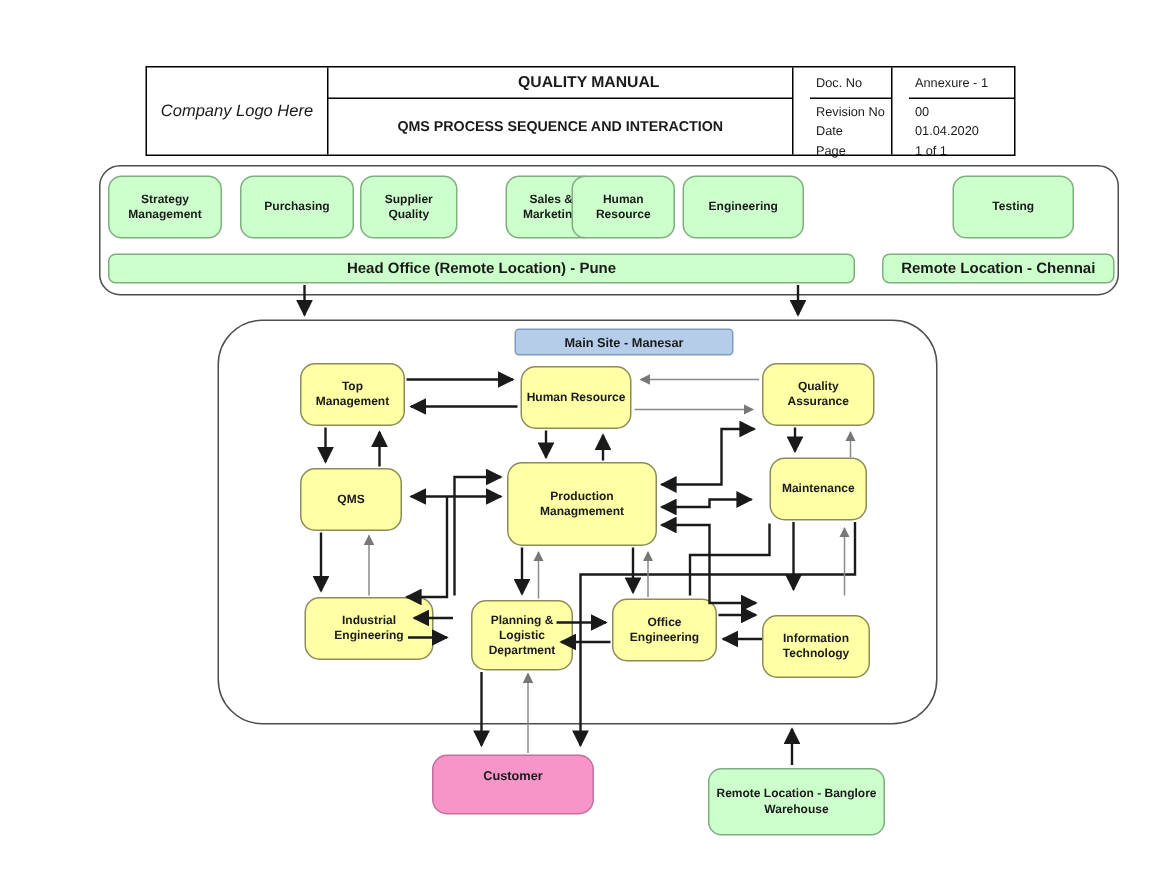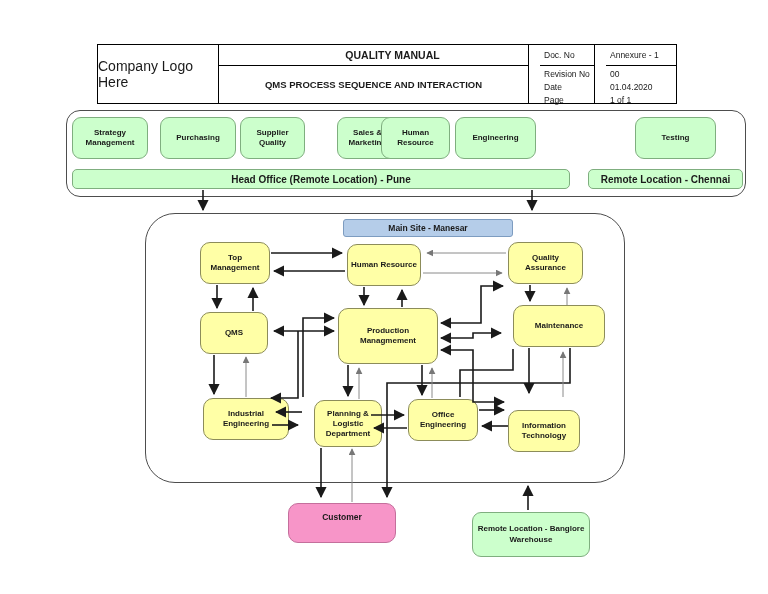--- a/index.html
+++ b/index.html
@@ -12,21 +12,21 @@
   }
   html,body{margin:0;padding:0;background:#ffffff;}
   .canvas{position:relative;width:768px;height:594px;background:#ffffff;overflow:hidden;
           font-family:"Liberation Sans",sans-serif;color:var(--ink);}
   .abs{position:absolute;box-sizing:border-box;}
 
   
   .hdr{border:1px solid #000;display:grid;grid-template-columns:120px 310px 66px 82px;grid-template-rows:21px 1fr;background:#fff;}
   .hdr .cell{border-left:1px solid #000;box-sizing:border-box;}
   .hdr .logo{grid-row:1/3;grid-column:1;border-left:none;display:flex;align-items:center;justify-content:center;
-             font-size:14px;}
+             font-style:italic;font-size:11px;}
   .hdr .title{grid-row:1;grid-column:2;display:flex;align-items:center;justify-content:center;
               font-weight:bold;font-size:10.5px;border-bottom:1px solid #000;padding-left:38px;}
   .hdr .subtitle{grid-row:2;grid-column:2;display:flex;align-items:center;justify-content:center;
               font-weight:bold;font-size:9.5px;}
   .hdr .mlabels{grid-row:1/3;grid-column:3;}
   .hdr .mvalues{grid-row:1/3;grid-column:4;}
   .hdr .mrow{font-size:8.5px;line-height:13px;padding-left:4px;white-space:nowrap;margin-left:11px;}
   .hdr .mrow.first{height:20px;line-height:20px;border-bottom:1px solid #000;margin-bottom:2px;}
 
   
@@ -81,28 +81,28 @@
   <div class="dept abs" style="left:240px;top:117px;width:65px;height:42px;">Supplier Quality</div>
   <div class="dept abs" style="left:313px;top:117px;width:61px;height:42px;margin-left:24px;">Sales &amp; Marketing</div>
   <div class="dept abs" style="left:381px;top:117px;width:69px;height:42px;">Human Resource</div>
   <div class="dept abs" style="left:455px;top:117px;width:81px;height:42px;">Engineering</div>
   <div class="dept abs" style="left:635px;top:117px;width:81px;height:42px;">Testing</div>
 
   <div class="bar abs" style="left:72px;top:169px;width:498px;height:20px;">Head Office (Remote Location) - Pune</div>
   <div class="bar abs" style="left:588px;top:169px;width:155px;height:20px;">Remote Location - Chennai</div>
 
   <div class="container2 abs" style="left:145px;top:213px;width:480px;height:270px;"></div>
-  <div class="bluebox abs" style="left:343px;top:219px;width:170px;height:18px;z-index:2;">Main Site - Manesar</div>
+  <div class="bluebox abs" style="left:343px;top:219px;width:146px;height:18px;z-index:2;">Main Site - Manesar</div>
 
   <div class="node abs" style="left:200px;top:242px;width:70px;height:42px;">Top Management</div>
   <div class="node abs" style="left:347px;top:244px;width:74px;height:42px;">Human Resource</div>
   <div class="node abs" style="left:508px;top:242px;width:75px;height:42px;">Quality Assurance</div>
   <div class="node abs" style="left:200px;top:312px;width:68px;height:42px;">QMS</div>
   <div class="node abs" style="left:338px;top:308px;width:100px;height:56px;">Production Managmement</div>
-  <div class="node abs" style="left:513px;top:305px;width:92px;height:42px;">Maintenance</div>
+  <div class="node abs" style="left:513px;top:305px;width:65px;height:42px;">Maintenance</div>
   <div class="node abs" style="left:203px;top:398px;width:86px;height:42px;">Industrial Engineering</div>
   <div class="node abs" style="left:314px;top:400px;width:68px;height:47px;">Planning &amp; Logistic Department</div>
   <div class="node abs" style="left:408px;top:399px;width:70px;height:42px;">Office Engineering</div>
   <div class="node abs" style="left:508px;top:398px;width:72px;height:42px;margin-top:12px;">Information Technology</div>
 
   <div class="customer abs" style="left:288px;top:503px;width:108px;height:40px;">Customer</div>
   <div class="warehouse abs" style="left:472px;top:512px;width:118px;height:45px;">Remote Location - Banglore Warehouse</div>
 
   <svg class="connectors" width="768" height="594" viewBox="0 0 768 594">
     <defs>

